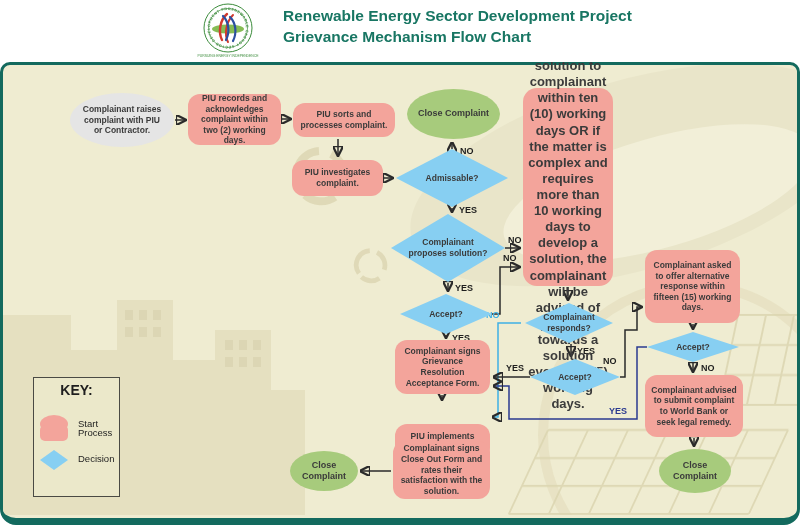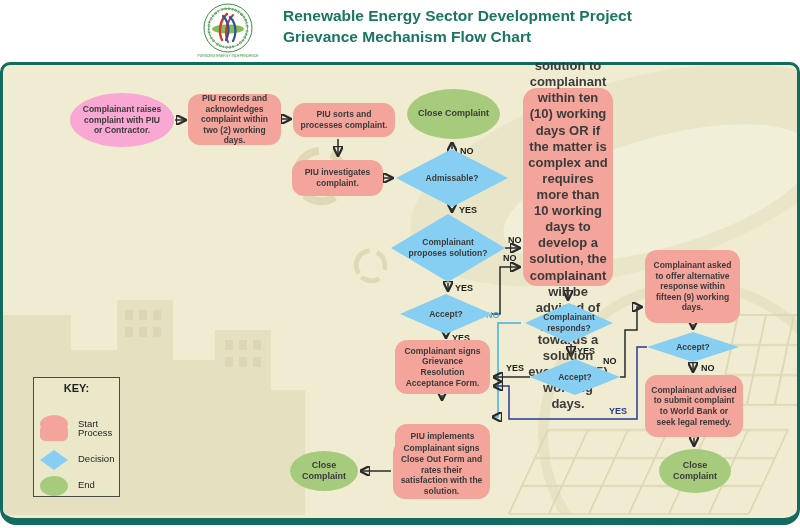--- a/index.html
+++ b/index.html
@@ -23,32 +23,32 @@
   .edges path{fill:none;stroke:#2a2a2a;stroke-width:1.5;}
   .edges path.lb{stroke:#3fb0e5;}
   .edges path.nv{stroke:#2b3a90;}
   .edges text{font-weight:bold;font-size:9px;fill:#1e1e1e;}
   .edges text.lb{fill:#3fb0e5;}
   .edges text.nv{fill:#2b3a90;}
   
   .node{position:absolute;z-index:3;display:flex;align-items:center;justify-content:center;
     text-align:center;font-weight:bold;color:#3b3b3b;font-size:8.5px;line-height:1.25;}
   .process{background:#f3a49b;border-radius:12px;padding:3px 5px;box-sizing:border-box;}
-  .start{background:#f9a8d4;border-radius:50%;}
+  .start{background:#e5e5e5;border-radius:50%;}
   .end{background:#a7cb7c;border-radius:50%;font-size:9px;}
   .decision{background:#87cff2;clip-path:polygon(50% 0,100% 50%,50% 100%,0 50%);}
   .node .inner{display:block;}
   .start .inner{width:82%;}
   .decision .inner{width:72%;}
   .end .inner{width:80%;}
   .bigbox{font-size:13px;line-height:1.24;border-radius:14px;}
   
   .keybox{position:absolute;left:33px;top:377px;width:87px;height:120px;z-index:3;
     border:1.5px solid #4a4a44;background:rgba(239,236,209,0.6);box-sizing:border-box;}
-  .keytitle{text-align:center;font-weight:bold;font-size:11px;color:#1e1e1e;margin-top:4px;}
+  .keytitle{text-align:center;font-weight:bold;font-size:14px;color:#1e1e1e;margin-top:4px;}
   .keyrow{position:absolute;left:0;width:100%;height:24px;}
   .keyshape{position:absolute;left:6px;top:1px;}
   .ks-start{width:28px;height:18px;border-radius:50%;background:#f3a49b;}
   .ks-process{width:28px;height:16px;border-radius:5px;background:#f3a49b;margin-top:1px;}
   .ks-decision{width:28px;height:20px;background:#87cff2;clip-path:polygon(50% 0,100% 50%,50% 100%,0 50%);}
   .ks-end{width:28px;height:20px;border-radius:50%;background:#a7cb7c;}
   .keylabel{position:absolute;left:44px;top:4px;font-size:9.5px;color:#1e1e1e;}
 </style>
 </head>
 <body>
@@ -219,21 +219,21 @@
 
 <div class="node decision" style="left:525px;top:303px;width:88px;height:40px;">
   <span class="inner">Complainant responds?</span>
   </div>
 
 <div class="node decision" style="left:530px;top:359px;width:90px;height:36px;">
   <span class="inner">Accept?</span>
   </div>
 
 <div class="node process" style="left:645px;top:250px;width:95px;height:73px;">
-  <span class="inner">Complainant asked to offer alternative response within fifteen (9) working days.</span>
+  <span class="inner">Complainant asked to offer alternative response within fifteen (15) working days.</span>
   </div>
 
 <div class="node decision" style="left:647px;top:332px;width:92px;height:30px;">
   <span class="inner">Accept?</span>
   </div>
 
 <div class="node process" style="left:645px;top:375px;width:98px;height:62px;">
   <span class="inner">Complainant advised to submit complaint to World Bank or seek legal remedy.</span>
   </div>
 
@@ -264,17 +264,13 @@
     <div class="keylabel">Start</div>
   </div>
   <div class="keyrow" style="top:71px;">
     <div class="keyshape ks-decision"></div>
     <div class="keylabel">Decision</div>
   </div>
   <div class="keyrow" style="top:45px;">
     <div class="keyshape ks-process"></div>
     <div class="keylabel">Process</div>
   </div>
-  <div class="keyrow" style="top:97px;">
-    <div class="keyshape ks-end"></div>
-    <div class="keylabel">End</div>
-  </div>
 </div>
 
 </body></html>

